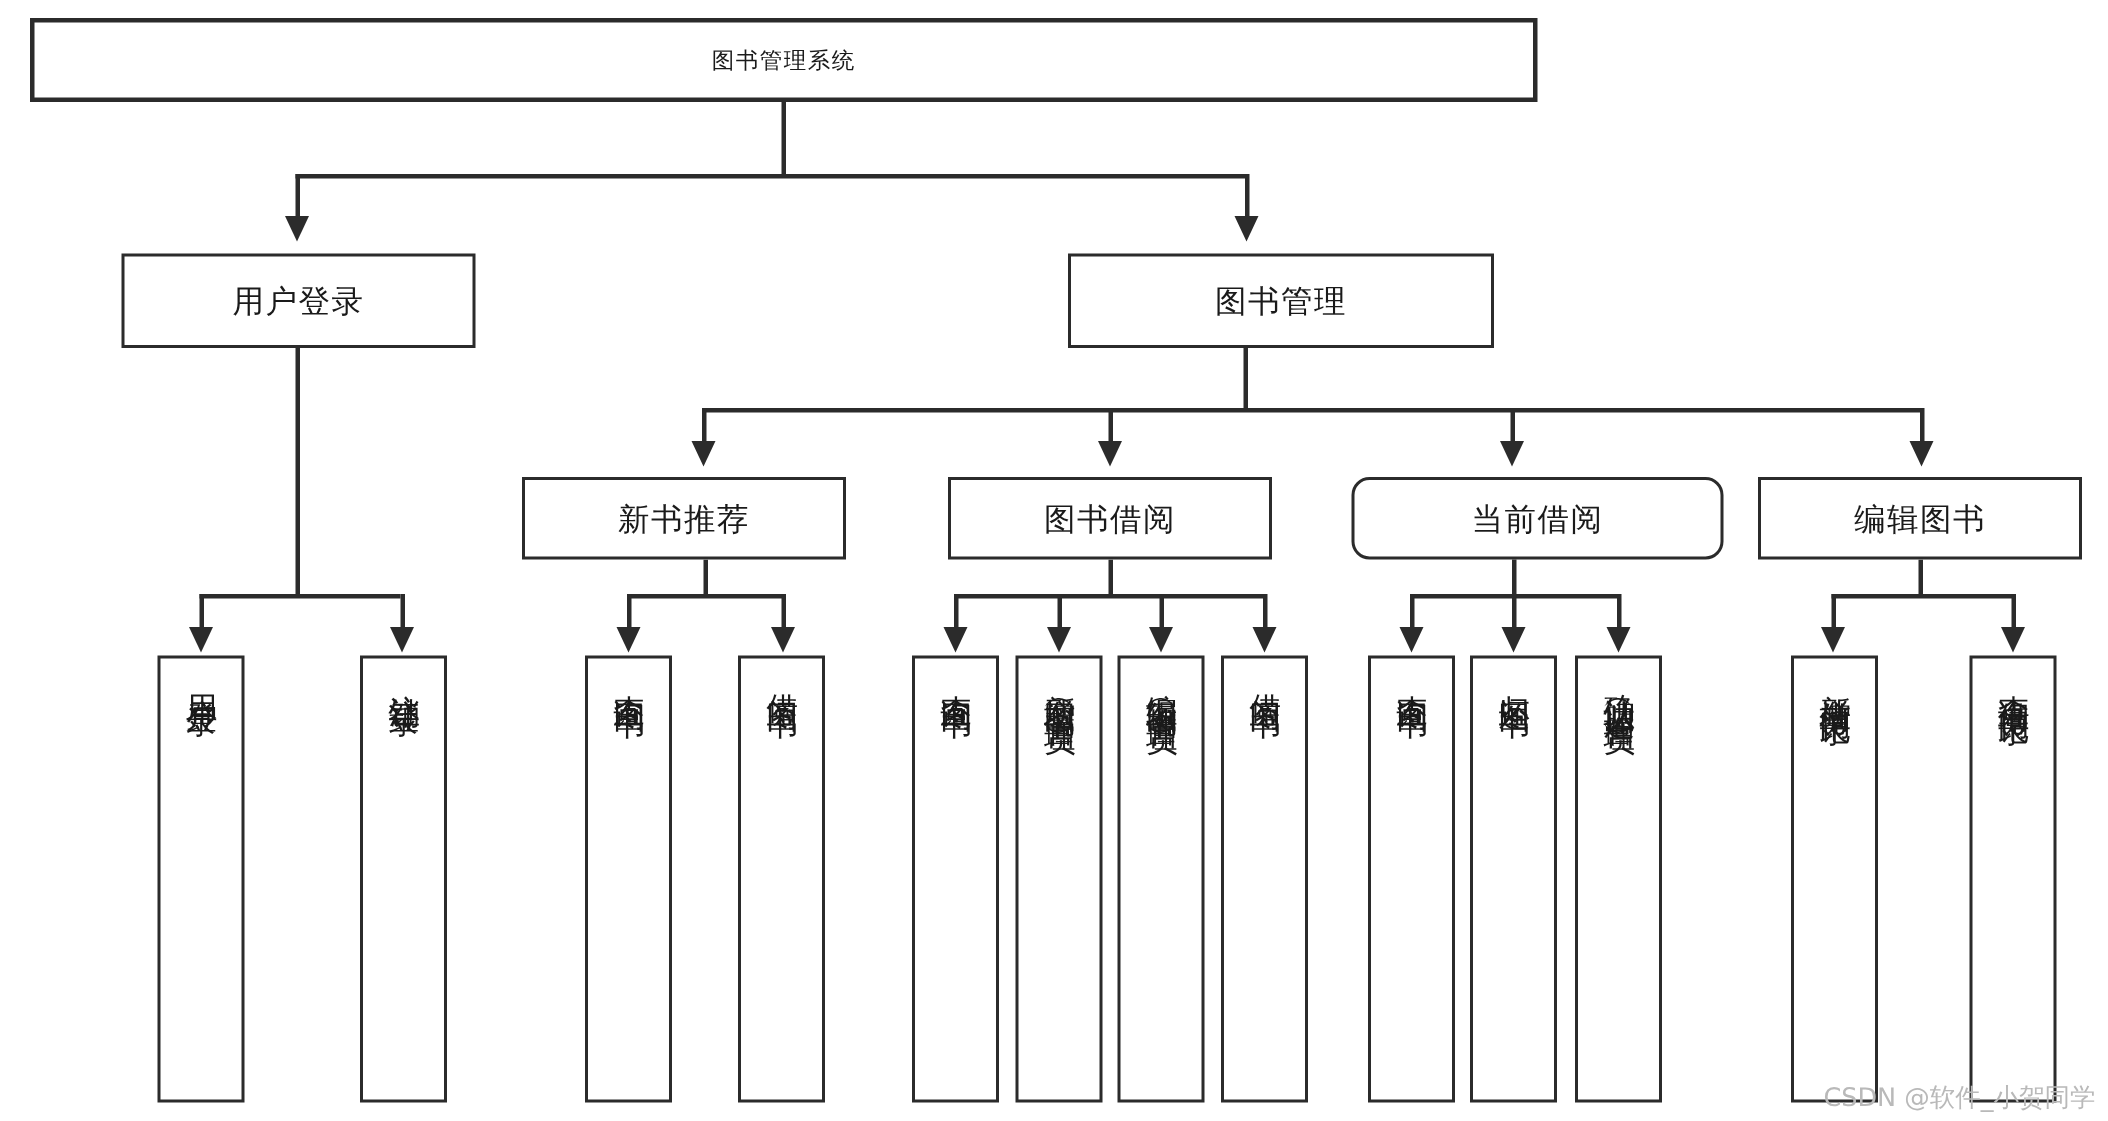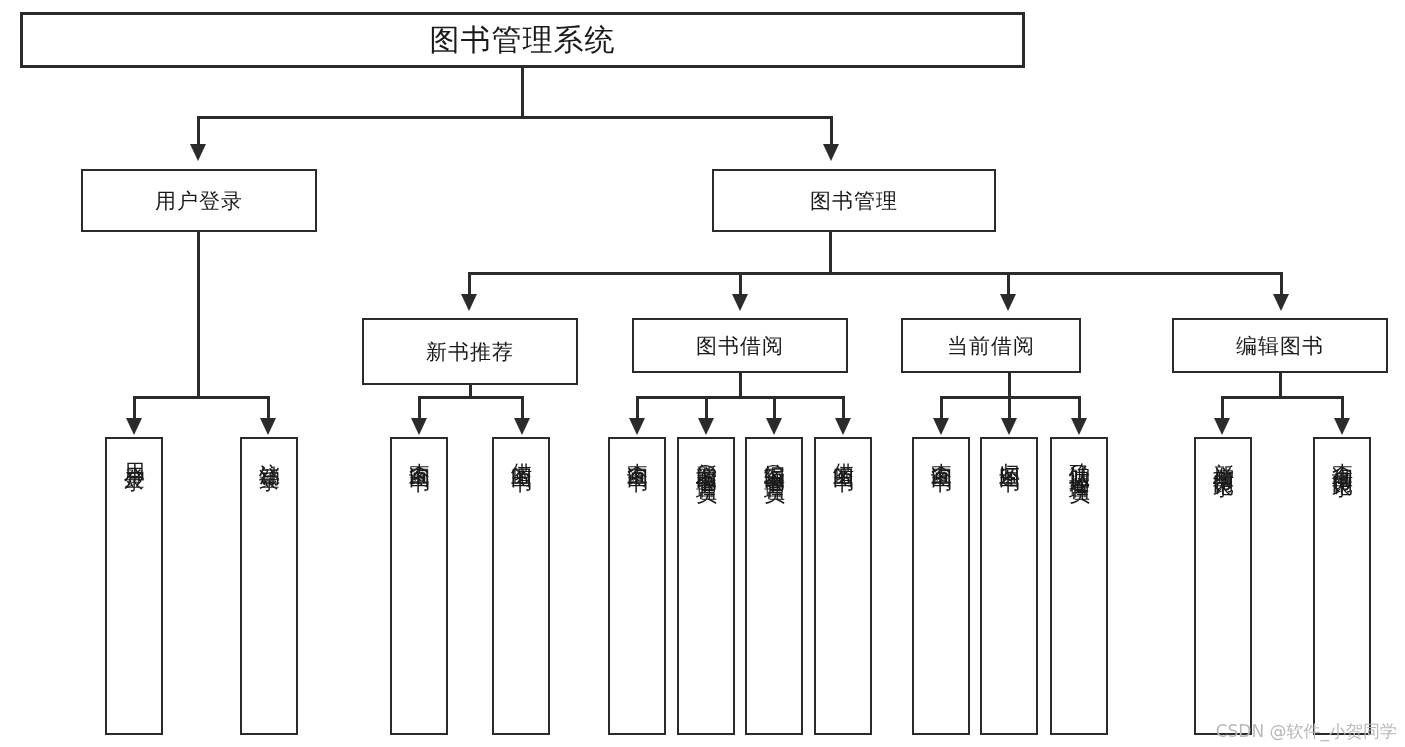--- a/index.html
+++ b/index.html
@@ -30,21 +30,21 @@
     z-index: 3;
   }
   .node.h {
     font-size: 21px;
     letter-spacing: 1px;
     white-space: nowrap;
   }
   
   .node.root {
     border-width: 3px;
-    font-size: 30px;
+    font-size: 15px;
   }
   
   .node.v {
     align-items: flex-start;
     justify-content: center;
     padding-top: 7px;
     font-size: 21px;
   }
   .vtext {
     writing-mode: vertical-rl;
@@ -120,27 +120,27 @@
   <div class="hline" style="left:468px; top:272px; width:814px; height:2.5px;"></div>
   <div class="vline" style="left:468px; top:272px; width:2.5px; height:24px;"></div>
   <div class="arrow" style="left:461px; top:294px;"></div>
   <div class="vline" style="left:739px; top:272px; width:2.5px; height:24px;"></div>
   <div class="arrow" style="left:732px; top:294px;"></div>
   <div class="vline" style="left:1007px; top:272px; width:2.5px; height:24px;"></div>
   <div class="arrow" style="left:1000px; top:294px;"></div>
   <div class="vline" style="left:1280px; top:272px; width:2.5px; height:24px;"></div>
   <div class="arrow" style="left:1273px; top:294px;"></div>
 
-  <div class="node h" style="left:362px; top:318px; width:216px; height:67px;text-align:right;">
+  <div class="node h" style="left:348px; top:318px; width:216px; height:55px;text-align:right;">
     <span>新书推荐</span>
   </div>
   <div class="node h" style="left:632px; top:318px; width:216px; height:55px;">
     <span>图书借阅</span>
   </div>
-  <div class="node h" style="left:901px; top:318px; width:180px; height:55px;">
+  <div class="node h" style="left:901px; top:318px; width:248px; height:55px;border-radius:12px;">
     <span>当前借阅</span>
   </div>
   <div class="node h" style="left:1172px; top:318px; width:216px; height:55px;">
     <span>编辑图书</span>
   </div>
 
   <div class="vline" style="left:469px; top:373px; width:2.5px; height:23px;"></div>
   <div class="hline" style="left:418px; top:396px; width:105px; height:2.5px;"></div>
   <div class="vline" style="left:418px; top:396px; width:2.5px; height:24px;"></div>
   <div class="arrow" style="left:411px; top:418px;"></div>

